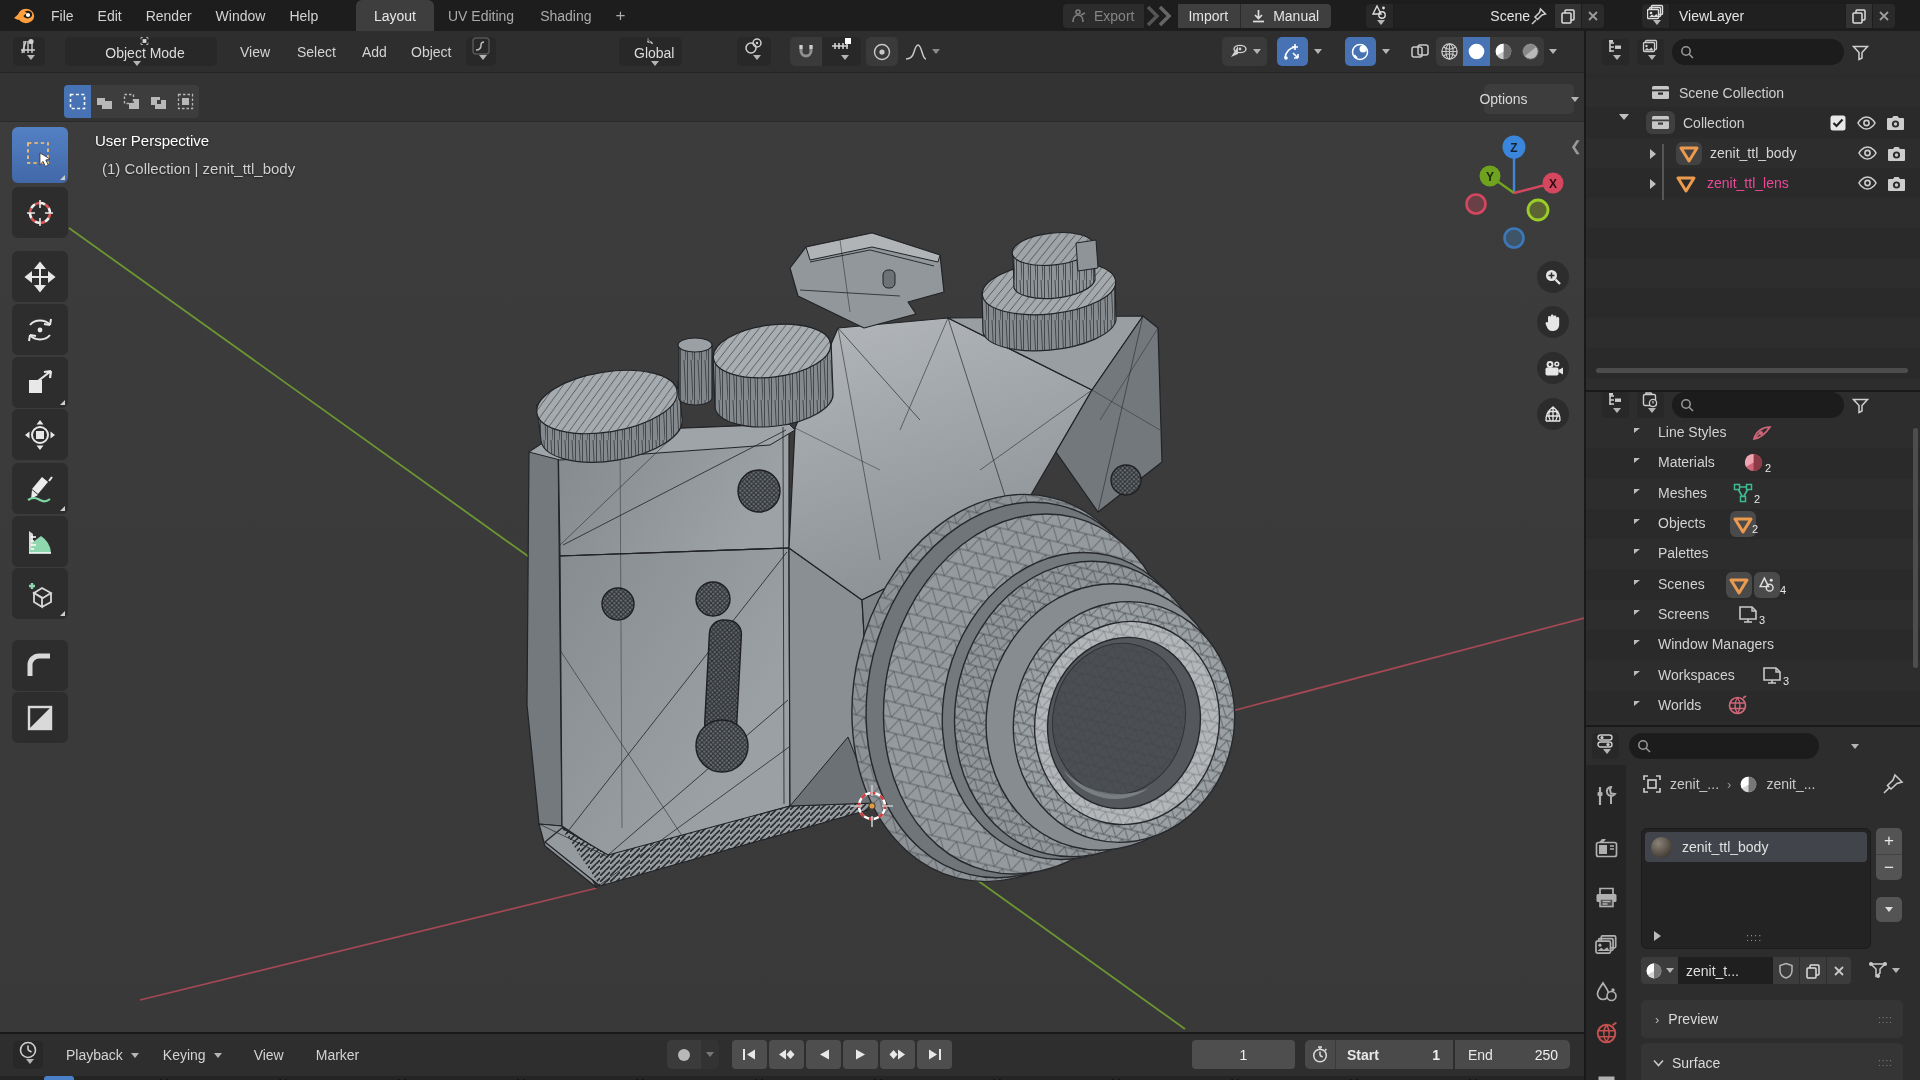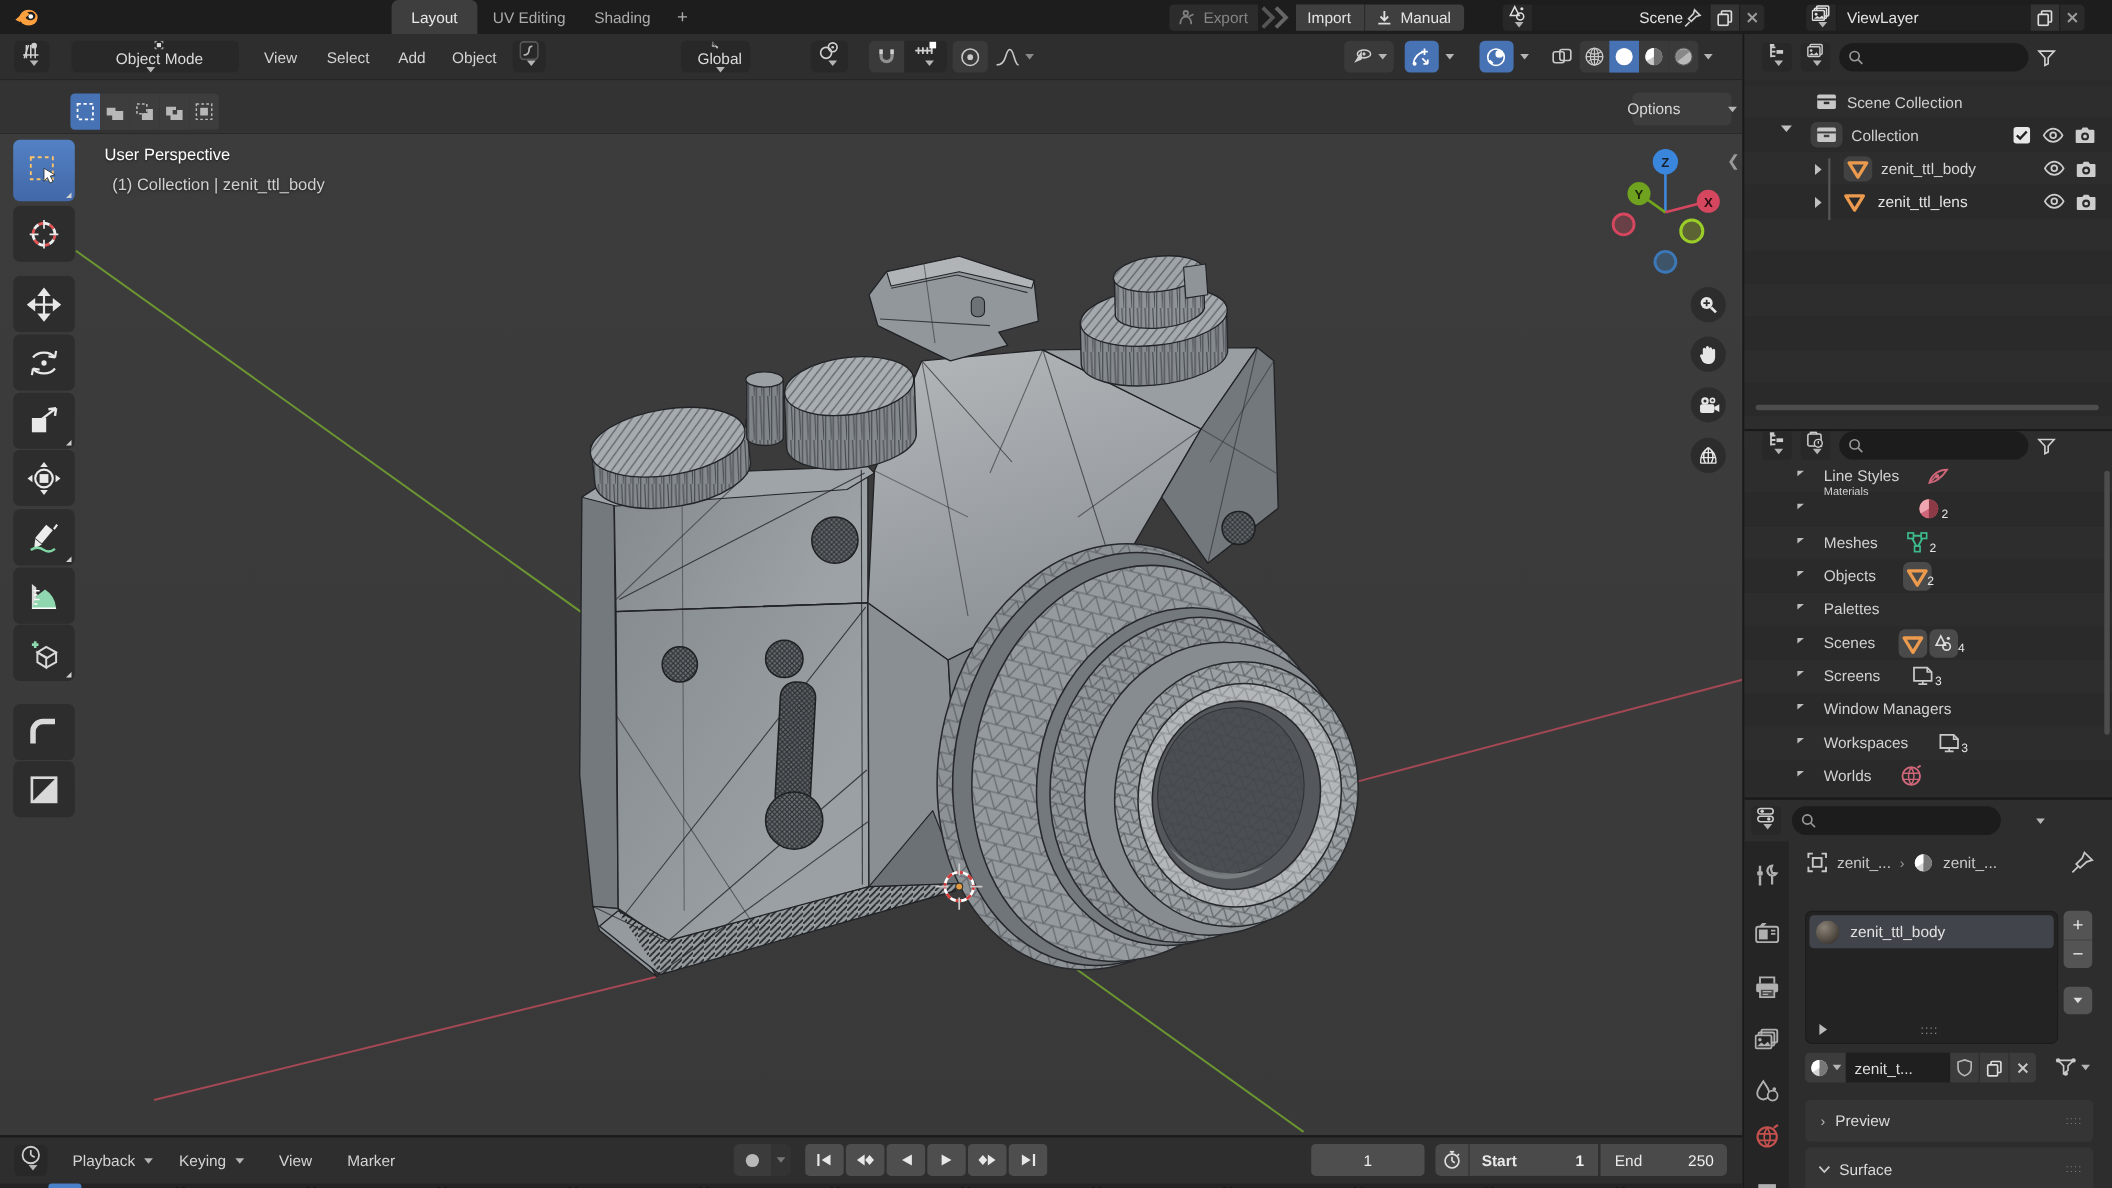--- a/index.html
+++ b/index.html
@@ -15,20 +15,27 @@
 <body>
 <div class="abs" style="left:0;top:0;width:1920px;height:1080px;" id="root">
 
 <div class="abs" style="left:0;top:0;width:1920px;height:31px;background:#1d1d1d;"></div>
 <svg class="abs" style="left:13px;top:6px;" width="22" height="19" viewBox="0 0 22 19">
   <ellipse cx="13" cy="10" rx="8.2" ry="7.2" fill="#ff9f3e"></ellipse>
   <ellipse cx="14.6" cy="8.6" rx="4.6" ry="3.9" fill="#1d1d1d"></ellipse>
   <path d="M1,12 L10,4 L14,7 L5,14 Z" fill="#ff9f3e"></path>
   <circle cx="15" cy="9" r="2.1" fill="#fff"></circle>
 </svg>
+<div class="abs row" style="left:44px;top:0;height:31px;gap:24px;">
+  <span class="txt" style="margin-left:7px;">File</span>
+  <span class="txt">Edit</span>
+  <span class="txt">Render</span>
+  <span class="txt">Window</span>
+  <span class="txt">Help</span>
+</div>
 <div class="abs" style="left:356px;top:0px;width:78px;height:31px;background:#3e3e3e;border-radius:6px 6px 0 0;"></div>
 <div class="abs row" style="left:356px;top:0;height:31px;">
   <span class="txt" style="width:78px;text-align:center;color:#e8e8e8;">Layout</span>
   <span class="txt" style="margin-left:14px;color:#ababab;">UV Editing</span>
   <span class="txt" style="margin-left:26px;color:#ababab;">Shading</span>
   <span style="margin-left:24px;color:#ababab;font-size:17px;font-weight:400;">+</span>
 </div>
 
 <div class="abs row" style="left:1063px;top:4px;height:24px;">
   <div class="row" style="background:#2c2c2c;height:24px;border-radius:4px 0 0 4px;padding:0 10px 0 8px;">
@@ -668,21 +675,21 @@
             <circle cx="9.5" cy="10" r="3.6" fill="#2a2a2a"></circle>
             <circle cx="9.5" cy="10" r="1.7" fill="#cdcdcd"></circle>
           </svg>
     </div>
 
     <div class="abs" style="left:64px;top:101px;width:0;height:0;border-top:5px solid transparent;border-bottom:5px solid transparent;border-left:6px solid #c0c0c0;"></div>
     <div class="abs row" style="left:90px;top:90px;height:30px;">
       <svg width="20" height="19" viewBox="0 0 20 19">
             <path d="M10 17 L2 4 h16Z" fill="none" stroke="#eb9a4e" stroke-width="3" stroke-linejoin="round"></path>
           </svg>
-      <span class="txt" style="color:#e5e5e5;margin-left:11px;">zenit_ttl_lens</span>
+      <span class="txt" style="color:#ec4899;margin-left:11px;">zenit_ttl_lens</span>
     </div>
     <div class="abs row" style="left:271px;top:90px;height:30px;gap:9px;">
       <svg width="21" height="16" viewBox="0 0 21 16">
             <path d="M10.5 2 C5 2 2 8 2 8 s3 6 8.5 6 S19 8 19 8 s-3-6-8.5-6Z" fill="none" stroke="#cdcdcd" stroke-width="1.6"></path>
             <circle cx="10.5" cy="8" r="2.6" fill="none" stroke="#cdcdcd" stroke-width="1.6"></circle>
           </svg>
       <svg width="19" height="17" viewBox="0 0 19 17">
             <path d="M6 4l1.5-2h4L13 4h4a1 1 0 0 1 1 1v10a1 1 0 0 1-1 1H2a1 1 0 0 1-1-1V5a1 1 0 0 1 1-1Z" fill="#cdcdcd"></path>
             <circle cx="9.5" cy="10" r="3.6" fill="#2a2a2a"></circle>
             <circle cx="9.5" cy="10" r="1.7" fill="#cdcdcd"></circle>
@@ -726,21 +733,21 @@
     <div class="abs" style="left:0;top:0px;width:334px;height:30px;background:#2d2d2d;"></div>
     <div class="abs" style="left:48px;top:10px;width:0;height:0;border-top:-20px solid transparent;border-bottom:5px solid transparent;border-left:6px solid #bdbdbd;"></div>
     <div class="abs" style="left:72px;top:6px;color:#d2d2d2;font-size:14px;">Line Styles</div>
     <svg class="abs" style="left:165px;top:5px;" width="22" height="20" viewBox="0 0 22 20">
           <path d="M3 16 C5 8 12 4 19 4 C15 10 10 15 3 16Z" fill="none" stroke="#cf6679" stroke-width="1.7"></path>
           <circle cx="10" cy="10" r="2" fill="#cf6679"></circle>
           <path d="M3 16l6-6" stroke="#cf6679" stroke-width="1.4"></path>
         </svg>
     <div class="abs" style="left:0;top:30px;width:334px;height:30px;background:#2a2a2a;"></div>
     <div class="abs" style="left:48px;top:40px;width:0;height:0;border-top:-20px solid transparent;border-bottom:5px solid transparent;border-left:6px solid #bdbdbd;"></div>
-    <div class="abs" style="left:72px;top:24px;color:#d2d2d2;font-size:10px;">Materials</div>
+    <div class="abs" style="left:72px;top:36px;color:#d2d2d2;font-size:14px;">Materials</div>
     <svg class="abs" style="left:157px;top:34px;" width="21" height="21" viewBox="0 0 19 19">
           <circle cx="9.5" cy="9.5" r="7.8" fill="#cf6679"></circle>
           <path d="M9.5 1.7 a7.8 7.8 0 0 1 0 15.6Z" fill="#8d3a47"></path>
           <path d="M9.5 9.5 V1.7 A7.8 7.8 0 0 0 2.8 13.4Z" fill="#f0a6b1"></path>
         </svg>
     <div class="abs" style="left:179px;top:44px;color:#e8e8e8;font-size:11px;">2</div>
     <div class="abs" style="left:0;top:61px;width:334px;height:30px;background:#2d2d2d;"></div>
     <div class="abs" style="left:48px;top:71px;width:0;height:0;border-top:-20px solid transparent;border-bottom:5px solid transparent;border-left:6px solid #bdbdbd;"></div>
     <div class="abs" style="left:72px;top:67px;color:#d2d2d2;font-size:14px;">Meshes</div>
     <svg class="abs" style="left:146px;top:65px;" width="22" height="21" viewBox="0 0 22 21">

